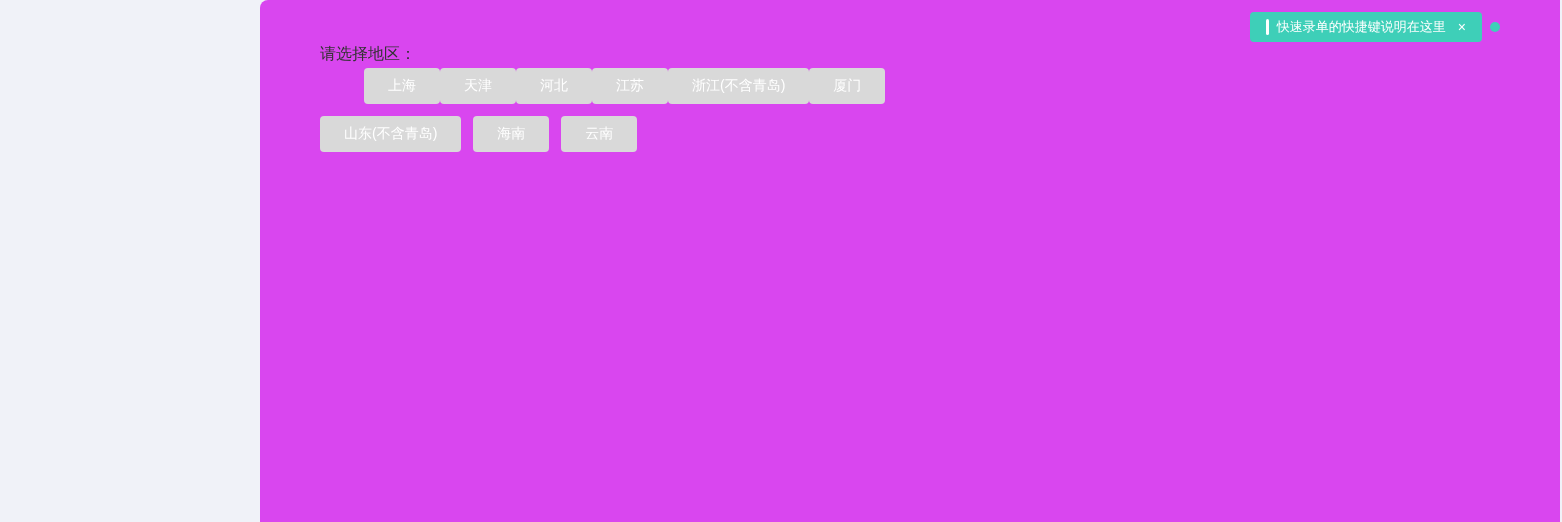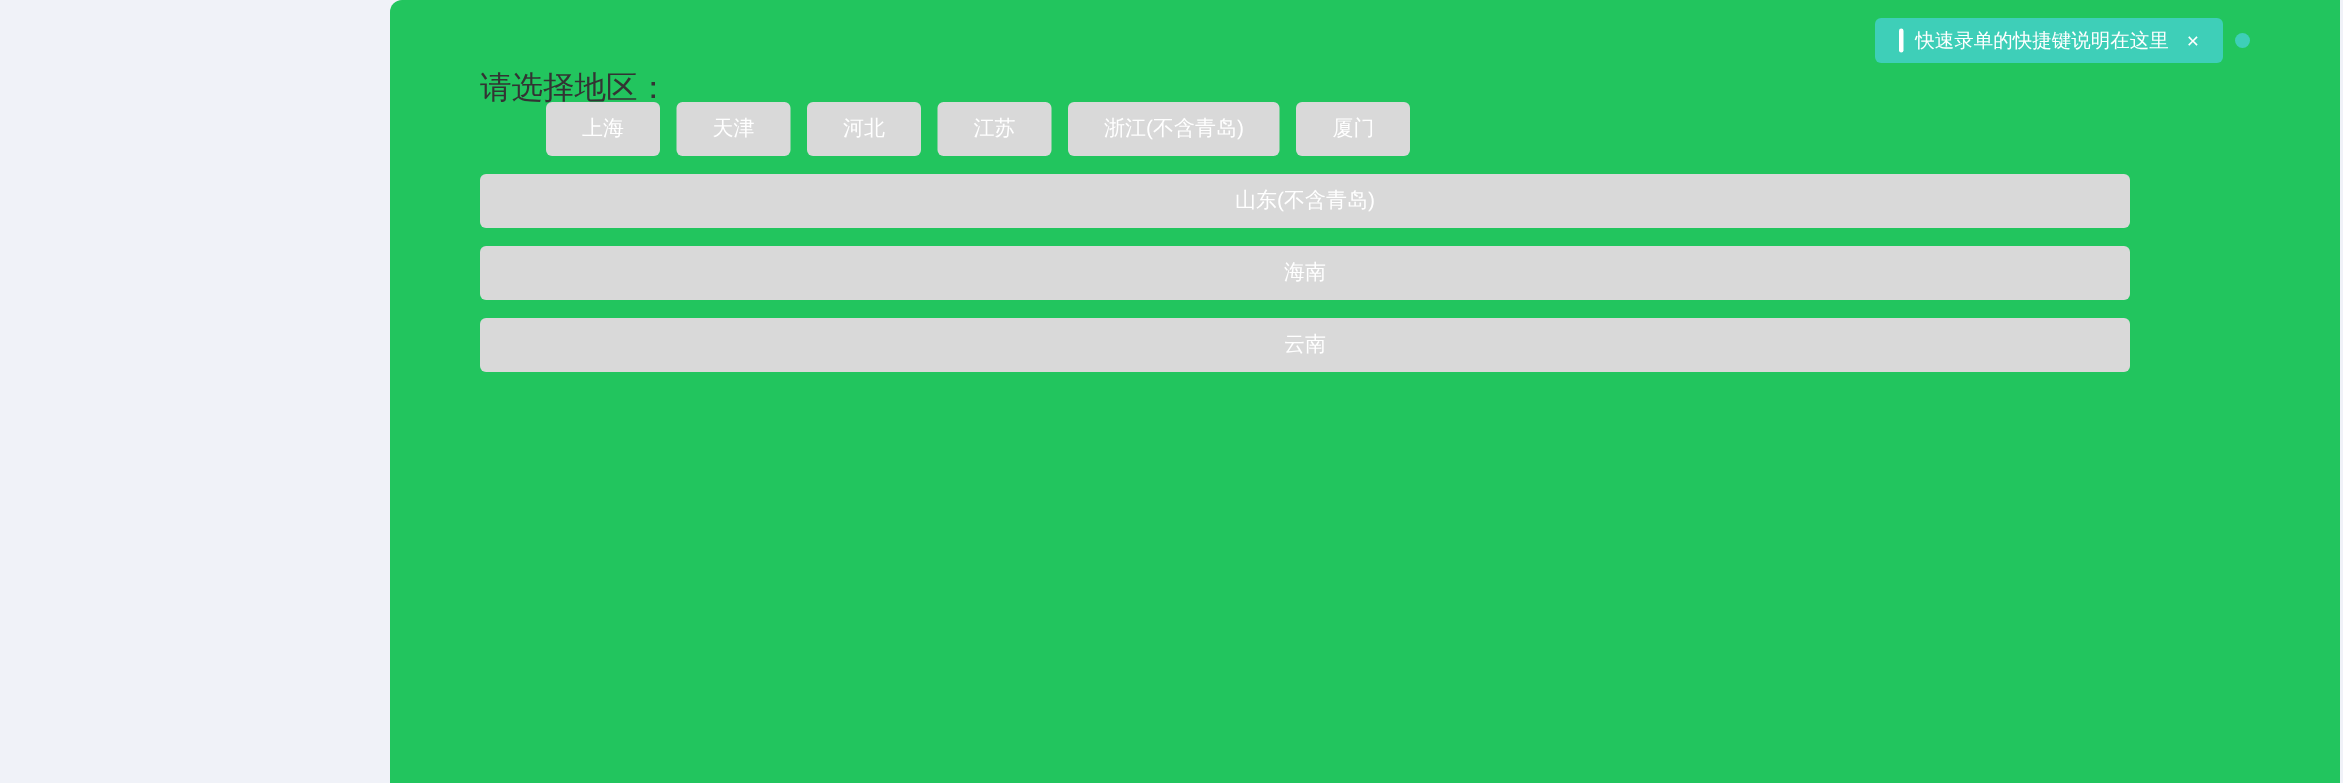--- a/index.html
+++ b/index.html
@@ -25,29 +25,29 @@
       height: 522px;
       background: #f0f2f8;
     }
 
     .main-content {
       position: absolute;
       left: 260px;
       top: 0;
       width: 1300px;
       height: 522px;
-      background: #22c55e;
+      background: #d946ef;
       border-radius: 8px 0 0 0;
     }
 
     .region-label {
       position: absolute;
       top: 44px;
       left: 60px;
-      font-size: 21px;
+      font-size: 16px;
       color: #333333;
       font-weight: 500;
     }
 
     .region-buttons {
       position: absolute;
       top: 68px;
       left: 60px;
       display: flex;
       flex-wrap: wrap;
@@ -130,28 +130,28 @@
       <div class="bar"></div>
       <span>快速录单的快捷键说明在这里</span>
       <span class="close-icon">×</span>
     </div>
     <div class="tooltip-dot"></div>
   </div>
 
   <div class="region-label">请选择地区：</div>
 
   <div class="region-buttons">
-  <div style="display: flex; flex-wrap: nowrap; gap: 11px; width: 100%; padding-left: 44px;">
+  <div style="display: flex; flex-wrap: nowrap; gap: 0; width: 100%; padding-left: 44px;">
         <button class="region-btn">上海</button>
         <button class="region-btn">天津</button>
         <button class="region-btn">河北</button>
         <button class="region-btn">江苏</button>
         <button class="region-btn">浙江(不含青岛)</button>
         <button class="region-btn">厦门</button>
       </div>
-      <div class="row2" style="display: flex; flex-wrap: nowrap; gap: 12px; width: 100%; margin-top: 0px; flex-direction: column;">
+      <div class="row2" style="display: flex; flex-wrap: nowrap; gap: 12px; width: 100%; margin-top: 0px;">
         <button class="region-btn">山东(不含青岛)</button>
         <button class="region-btn">海南</button>
         <button class="region-btn">云南</button>
       </div>
     </div>
 
 </div>
 
 </body></html>

